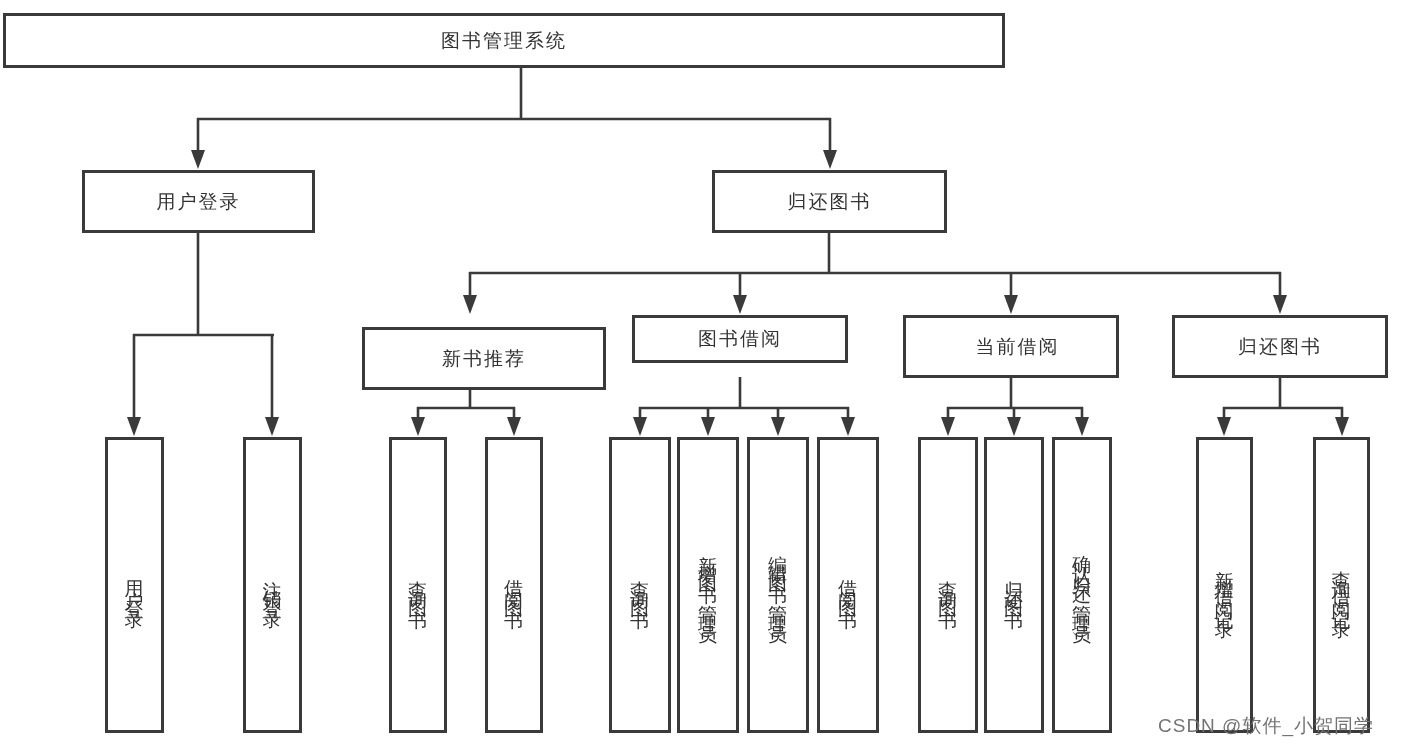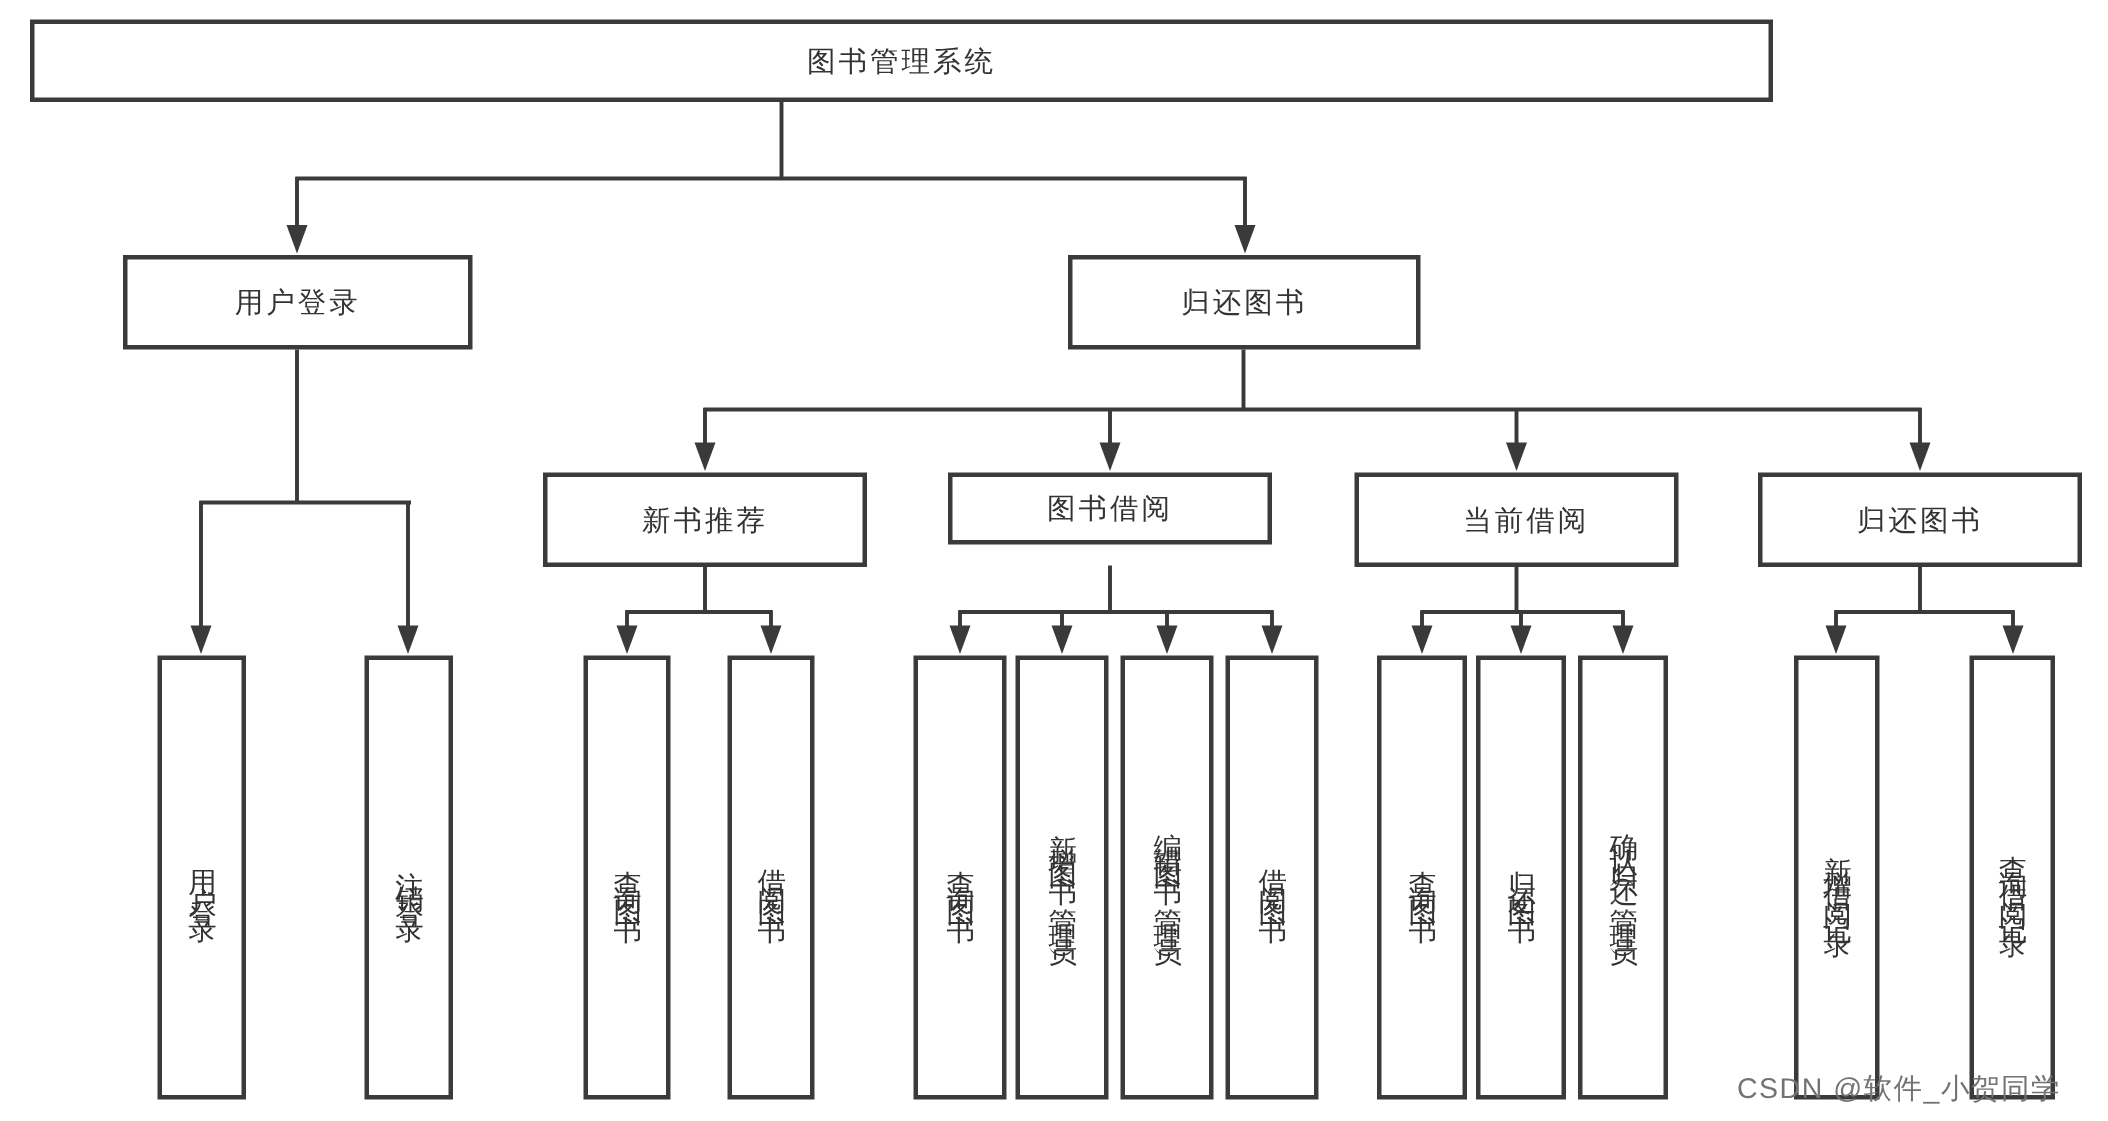--- a/index.html
+++ b/index.html
@@ -125,32 +125,32 @@
 
     <g stroke="#3a3a3a" stroke-width="2.6" fill="none">
       <path d="M1280,377 L1280,409 M1223,408 L1343,408 M1224,407 L1224,420 M1342,407 L1342,420"></path>
     </g>
     <g fill="#3a3a3a" stroke="none">
       <polygon points="1217,417 1231,417 1224,436"></polygon>
       <polygon points="1335,417 1349,417 1342,436"></polygon>
     </g>
   </svg>
 
-  <div class="box" style="left:20px; top:13px; width:1162px; height:55px;">
+  <div class="box" style="left:3px; top:13px; width:1002px; height:55px;">
     <span class="hlabel">图书管理系统</span>
   </div>
 
   <div class="box" style="left:82px; top:170px; width:233px; height:63px;">
     <span class="hlabel">用户登录</span>
   </div>
   <div class="box" style="left:712px; top:170px; width:235px; height:63px;">
     <span class="hlabel">归还图书</span>
   </div>
 
-  <div class="box" style="left:362px; top:315px; width:216px; height:63px;font-family:Liberation Serif, serif;">
+  <div class="box" style="left:362px; top:327px; width:244px; height:63px;font-family:Liberation Serif, serif;">
     <span class="hlabel">新书推荐</span>
   </div>
   <div class="box" style="left:632px; top:315px; width:216px; height:48px;">
     <span class="hlabel">图书借阅</span>
   </div>
   <div class="box" style="left:903px; top:315px; width:216px; height:63px;padding-left:13px;">
     <span class="hlabel">当前借阅</span>
   </div>
   <div class="box" style="left:1172px; top:315px; width:216px; height:63px;">
     <span class="hlabel">归还图书</span>

